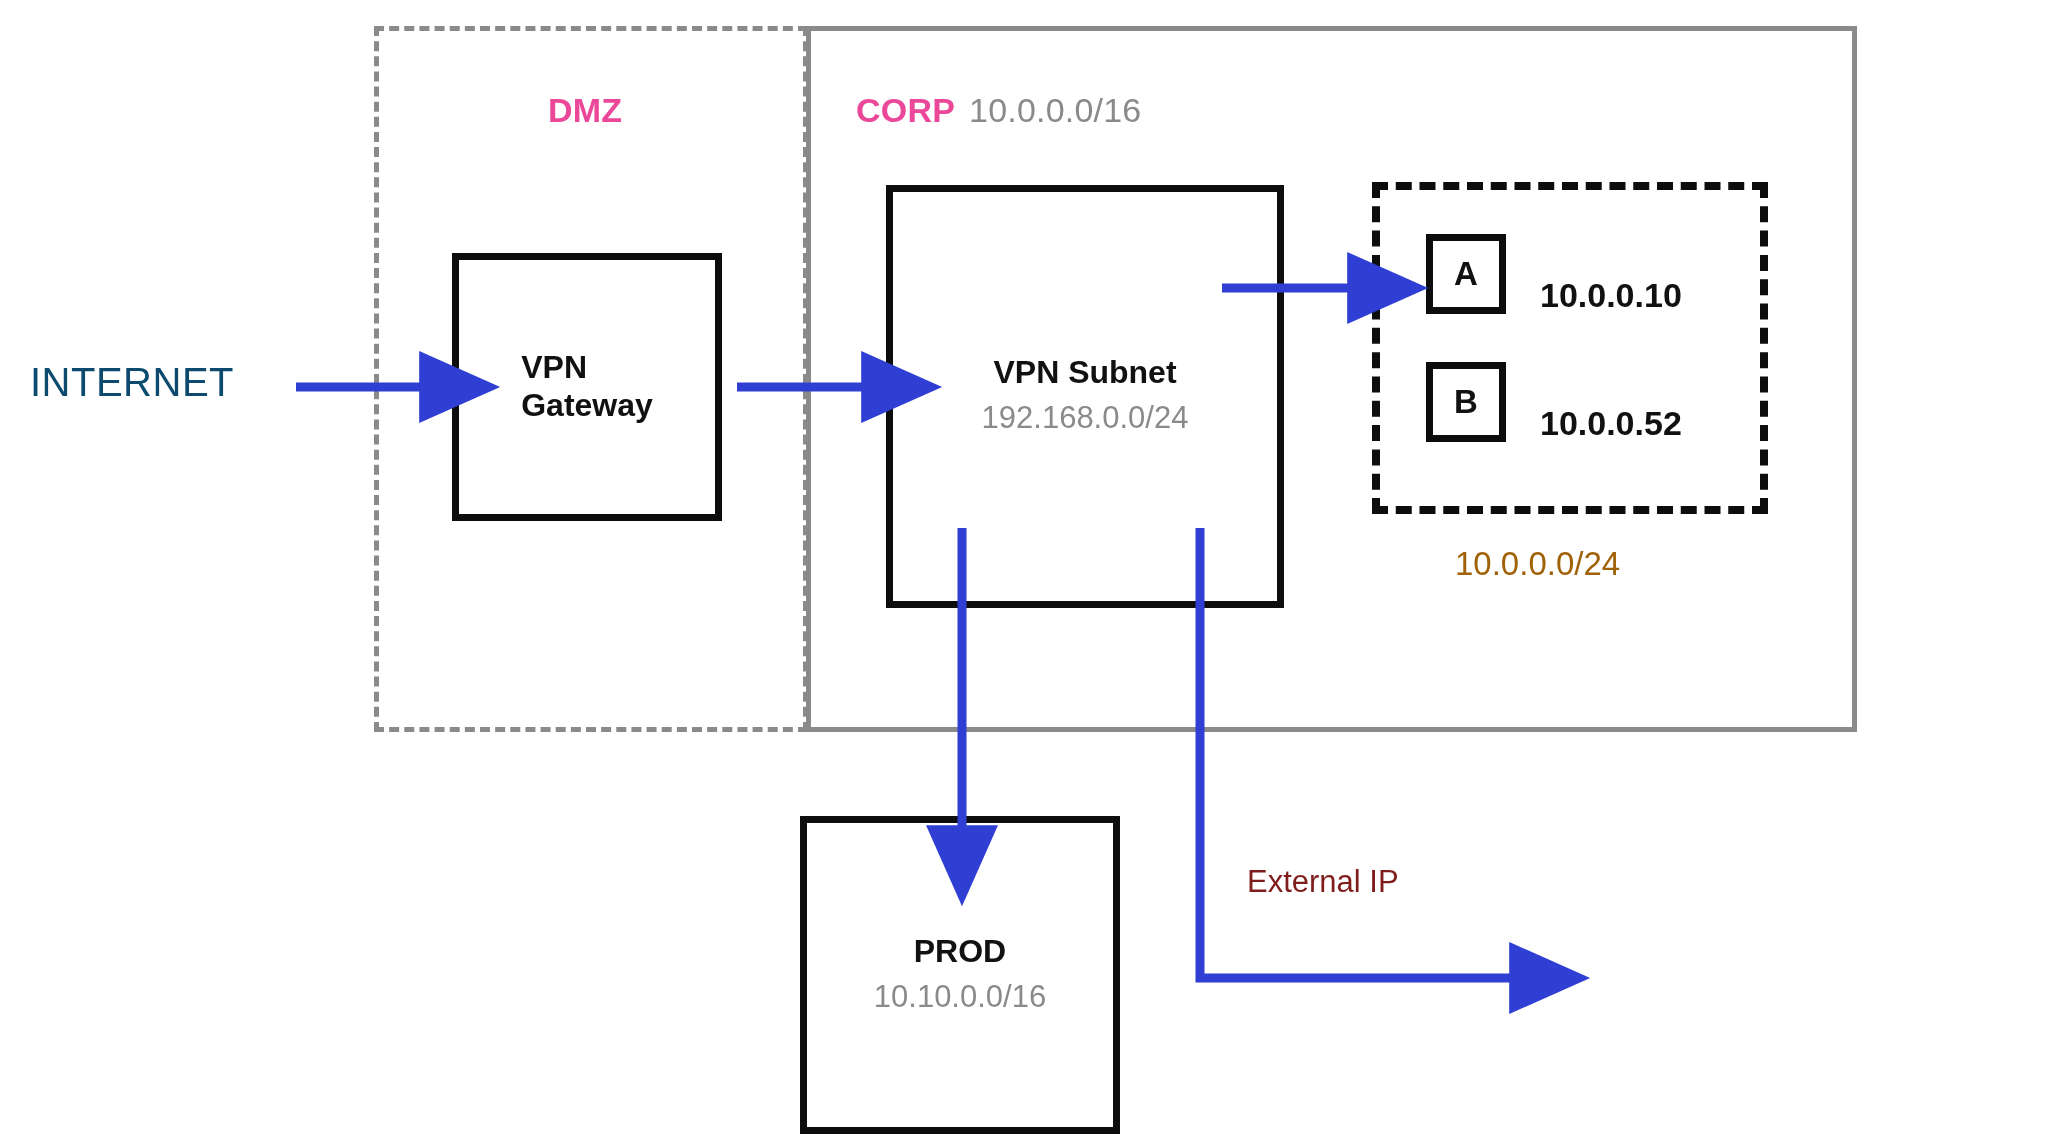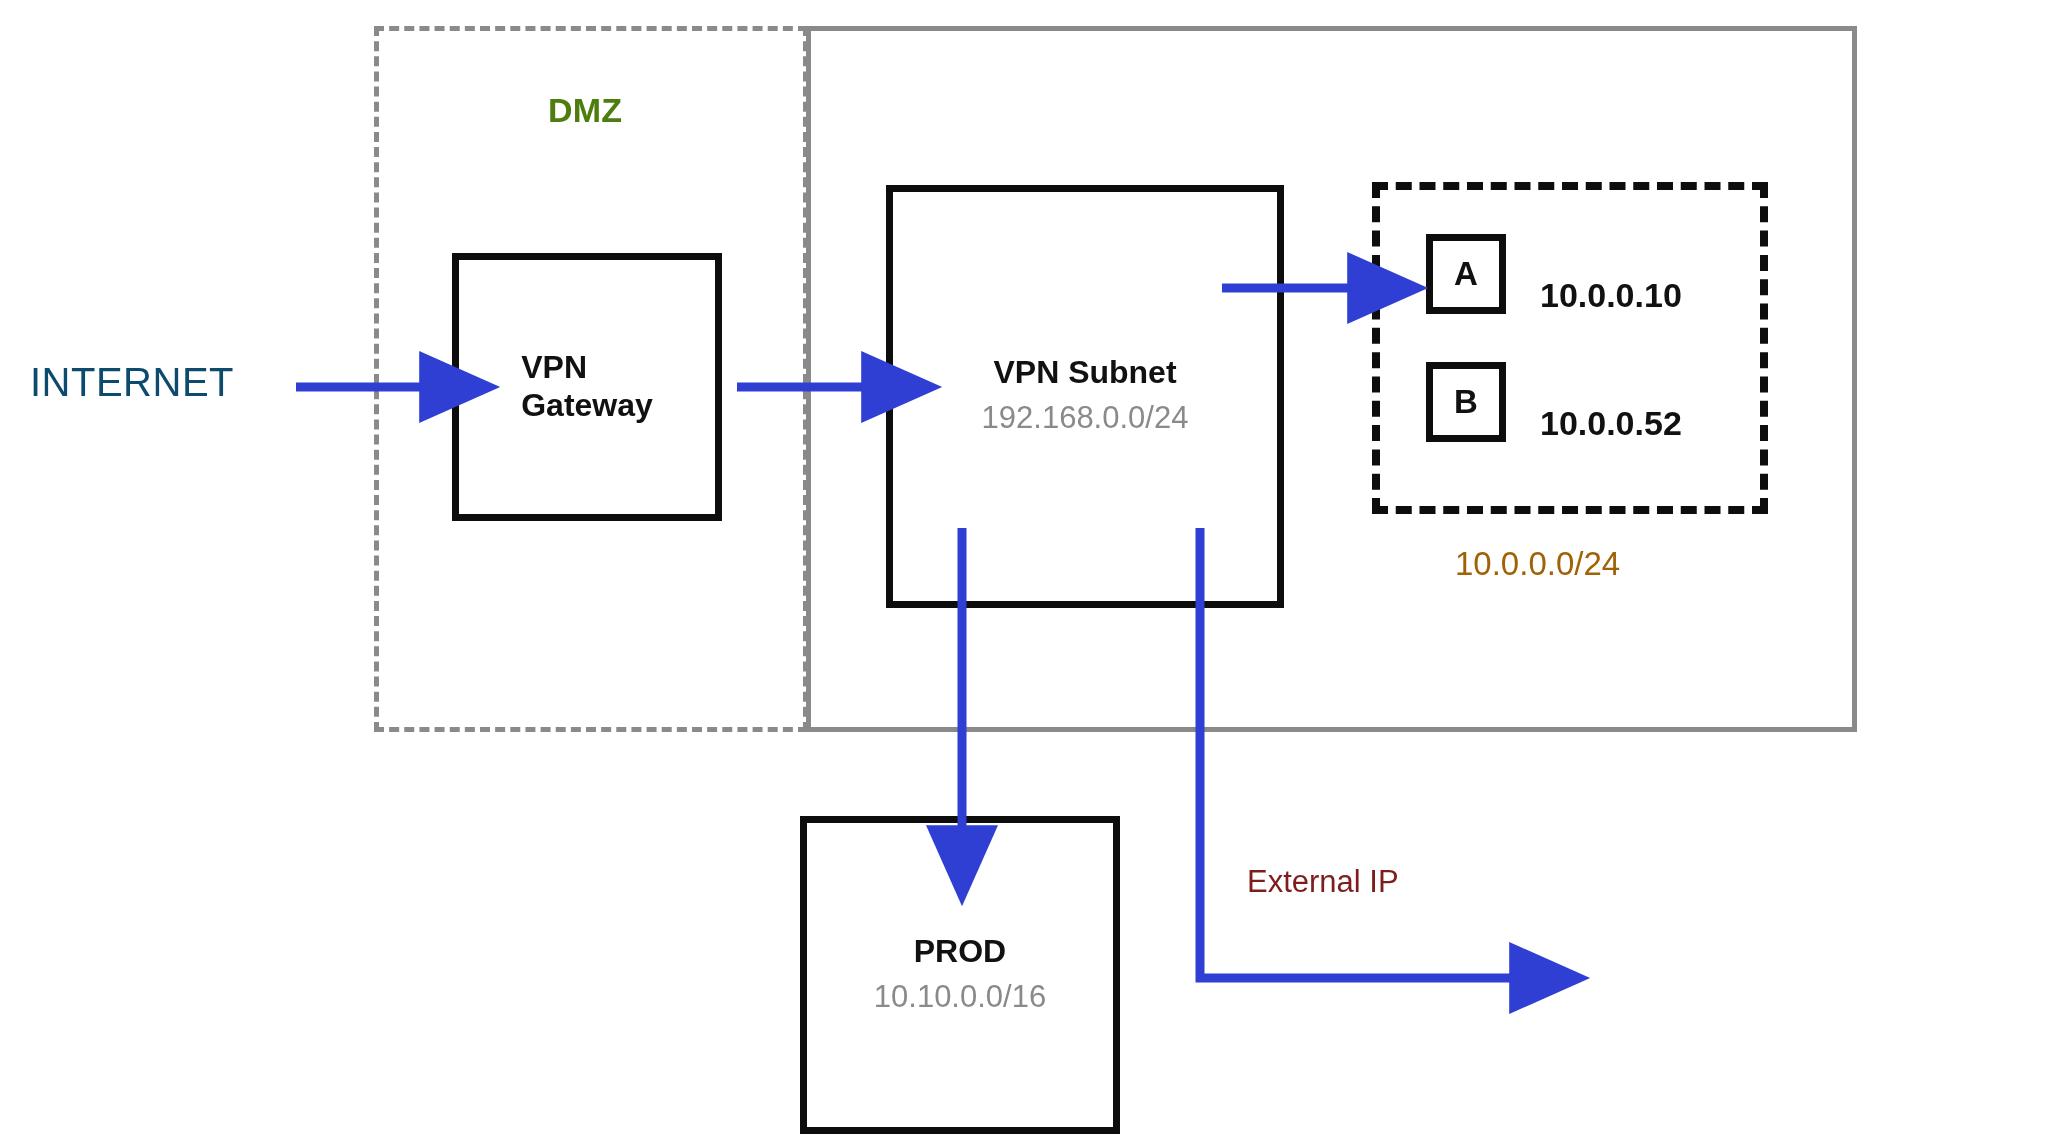--- a/index.html
+++ b/index.html
@@ -42,21 +42,21 @@
 
   .zone-label {
     position: absolute;
     white-space: nowrap;
     font-size: 34px;
     line-height: 1;
     letter-spacing: 0.2px;
   }
   .zone-label .zl-name {
     font-weight: 700;
-    color: #4d7c0f;
+    color: #ec4899;
   }
   .zone-label .zl-cidr {
     font-weight: 400;
     color: #8a8a8a;
     margin-left: 14px;
   }
   .label-dmz { left: 548px; top: 93px; }
   .label-corp { left: 856px; top: 93px; }
 
   
@@ -196,20 +196,23 @@
 </head>
 <body>
 
 <div id="canvas">
 
   <div class="zone zone-dmz"></div>
   <div class="zone zone-corp"></div>
 
   <div class="zone-label label-dmz">
     <span class="zl-name">DMZ</span>
+  </div>
+  <div class="zone-label label-corp">
+    <span class="zl-name">CORP</span><span class="zl-cidr">10.0.0.0/16</span>
   </div>
 
   <div class="internet-label">INTERNET</div>
 
   <div class="node node-vpn-gateway">
     <div class="n-title">VPN
 Gateway</div>
   </div>
 
   <div class="node node-vpn-subnet">

